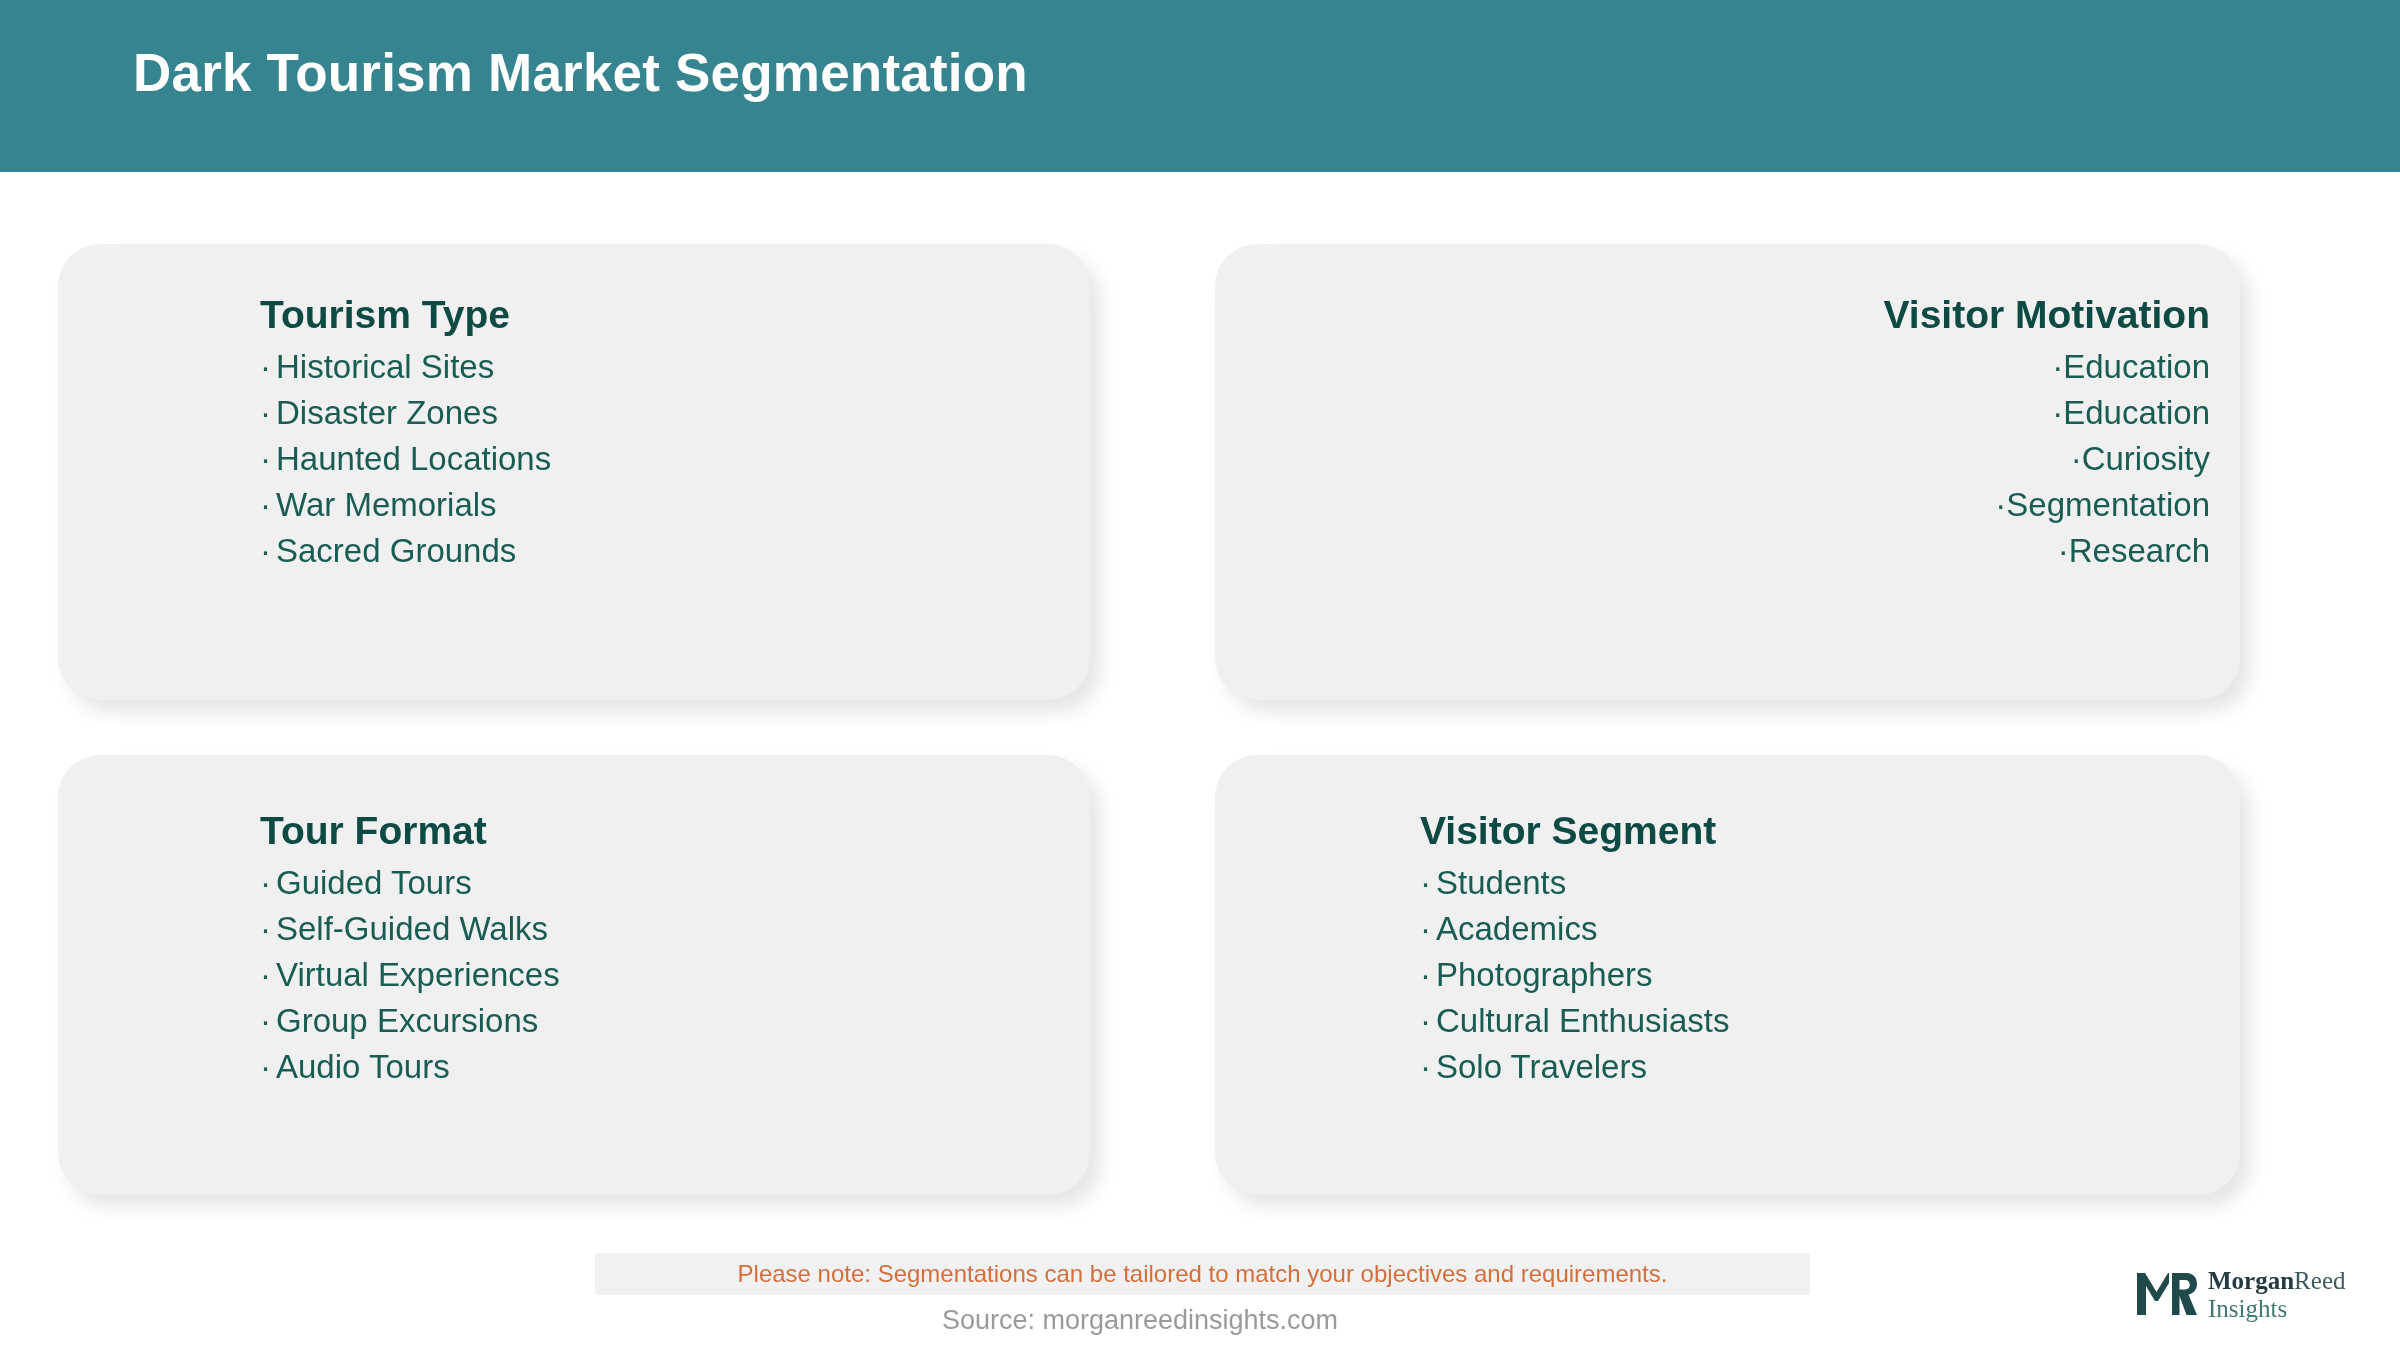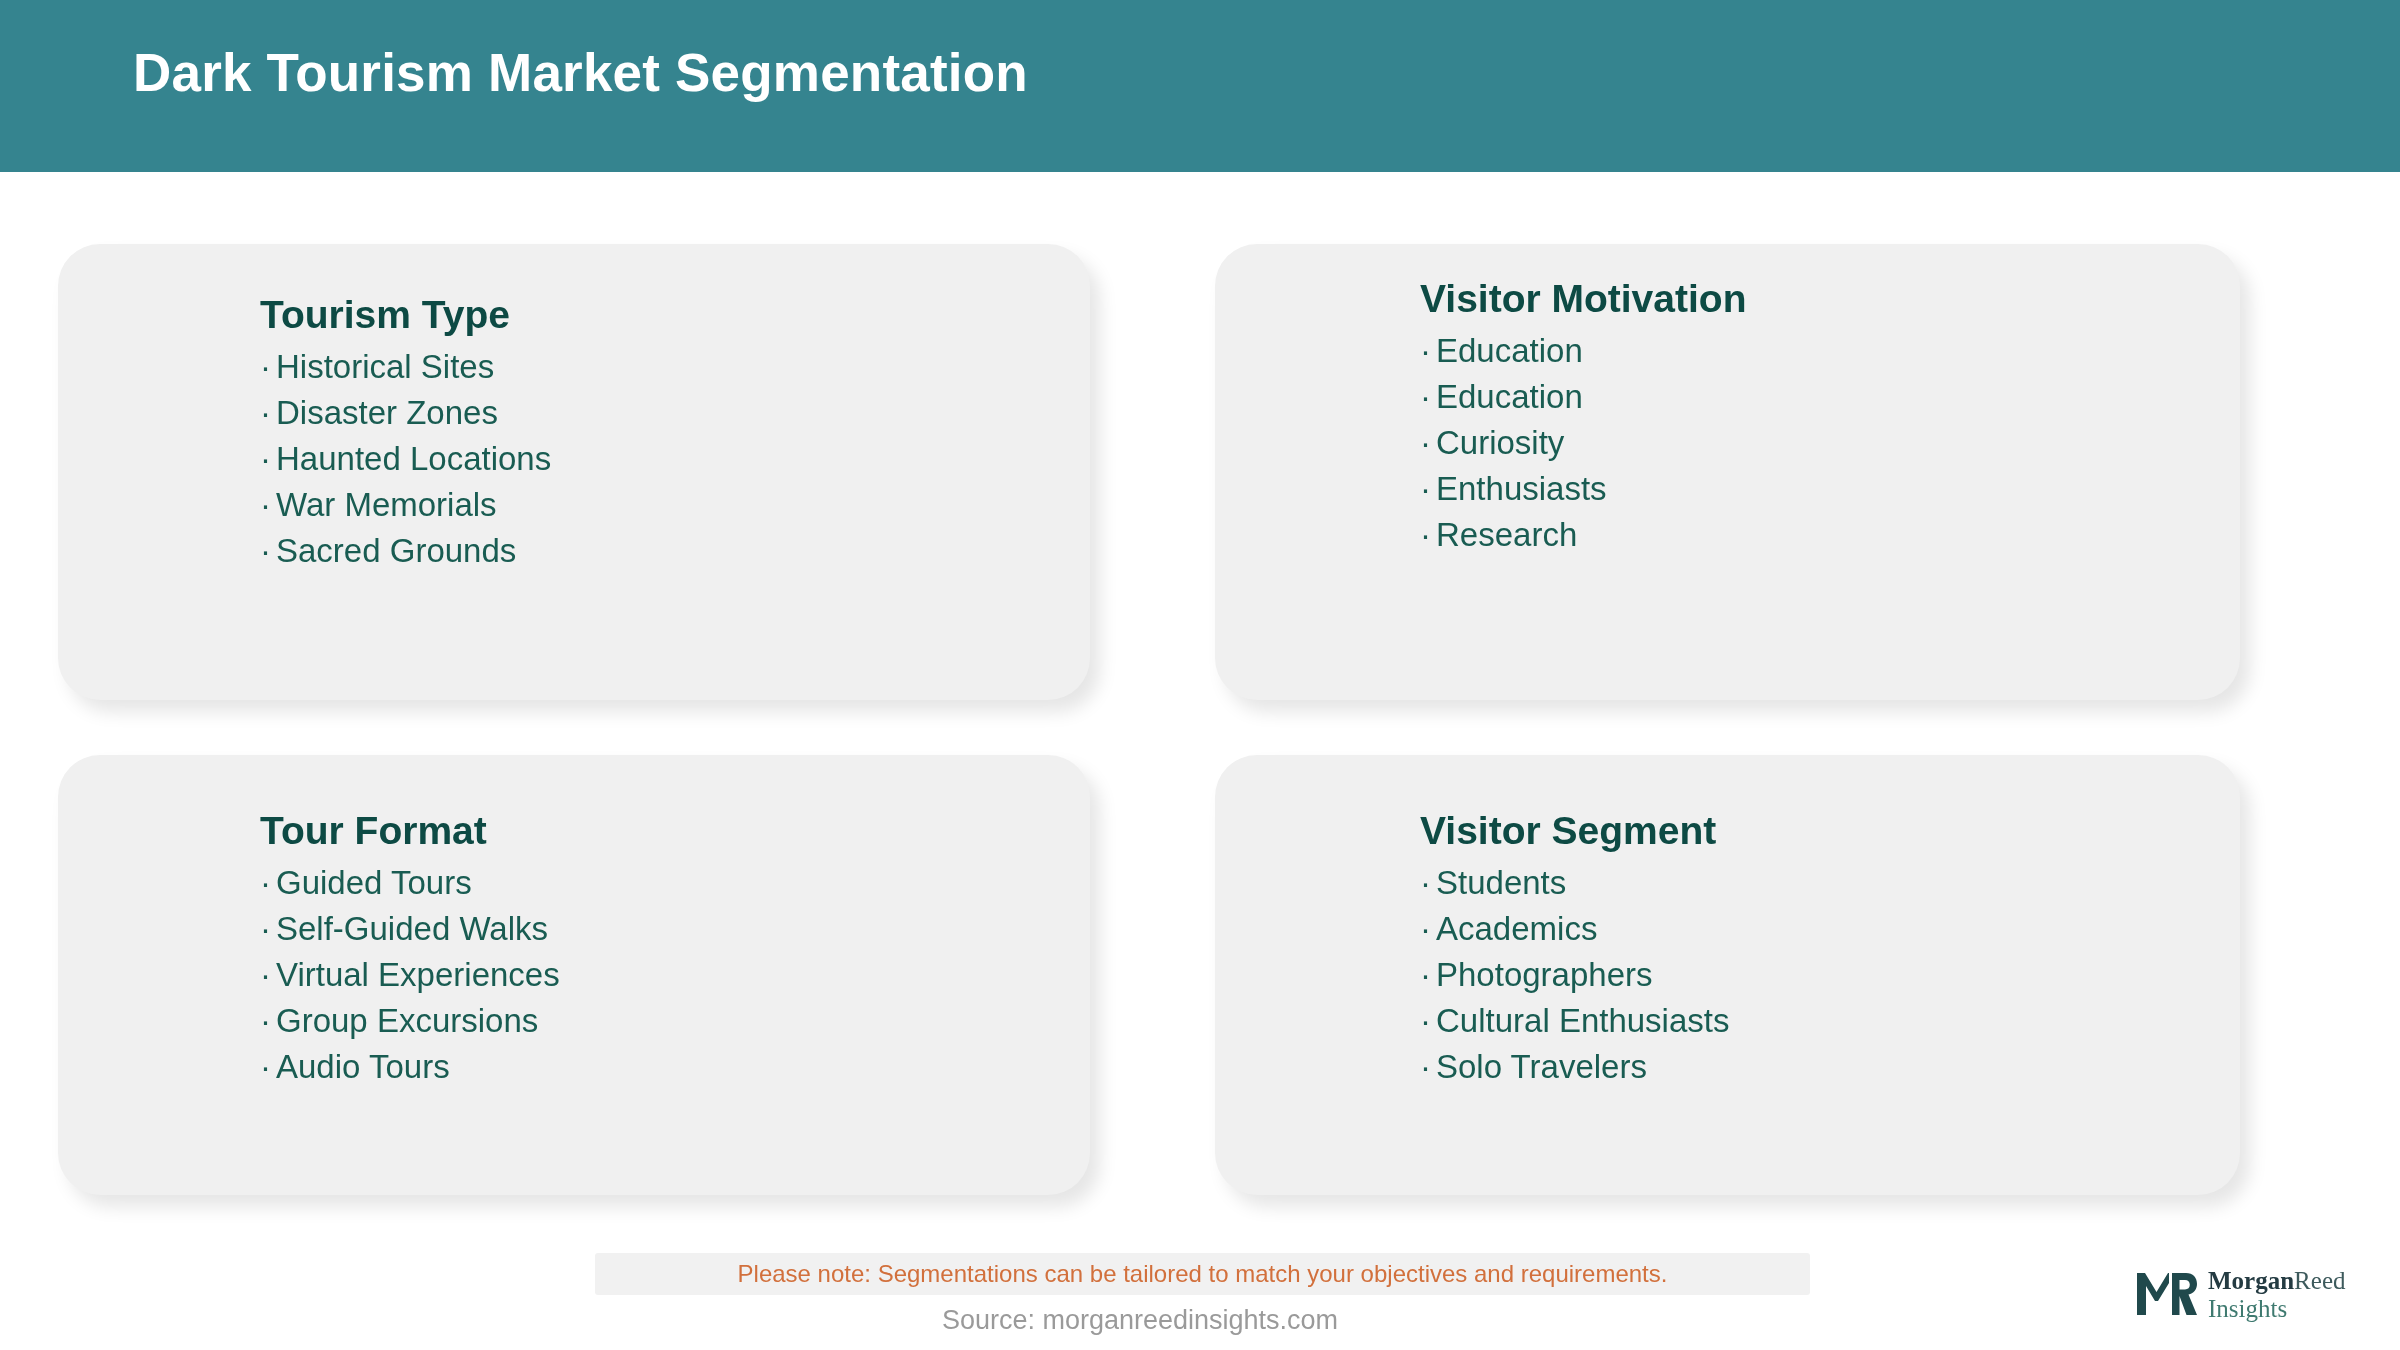--- a/index.html
+++ b/index.html
@@ -62,21 +62,21 @@
     left: 202px;
     top: 0;
     right: 30px;
   }
   .seg-card.pos-0 .card-inner,
   .seg-card.pos-2 .card-inner { left: 202px; }
   .seg-card.pos-1 .card-inner,
   .seg-card.pos-3 .card-inner { left: 205px; }
 
   .seg-card.pos-0 .card-inner { top: 50px; }
-  .seg-card.pos-1 .card-inner { top: 34px; }
+  .seg-card.pos-1 .card-inner { top: 50px; text-align: right; }
   .seg-card.pos-2 .card-inner { top: 55px; }
   .seg-card.pos-3 .card-inner { top: 55px; }
 
   .card-title {
     font-size: 39px;
     font-weight: 700;
     color: #0d4a44;
     line-height: 1.08;
     margin: 0 0 8px 0;
     white-space: nowrap;
@@ -192,21 +192,21 @@
     </div>
   </div>
 
   <div class="seg-card pos-1">
     <div class="card-inner">
       <div class="card-title">Visitor Motivation</div>
       <ul class="card-list">
         <li><span class="bullet-dot">·</span><span>Education</span></li>
         <li><span class="bullet-dot">·</span><span>Education</span></li>
         <li><span class="bullet-dot">·</span><span>Curiosity</span></li>
-        <li><span class="bullet-dot">·</span><span>Enthusiasts</span></li>
+        <li><span class="bullet-dot">·</span><span>Segmentation</span></li>
         <li><span class="bullet-dot">·</span><span>Research</span></li>
       </ul>
     </div>
   </div>
 
   <div class="seg-card pos-2">
     <div class="card-inner">
       <div class="card-title">Tour Format</div>
       <ul class="card-list">
         <li><span class="bullet-dot">·</span><span>Guided Tours</span></li>

